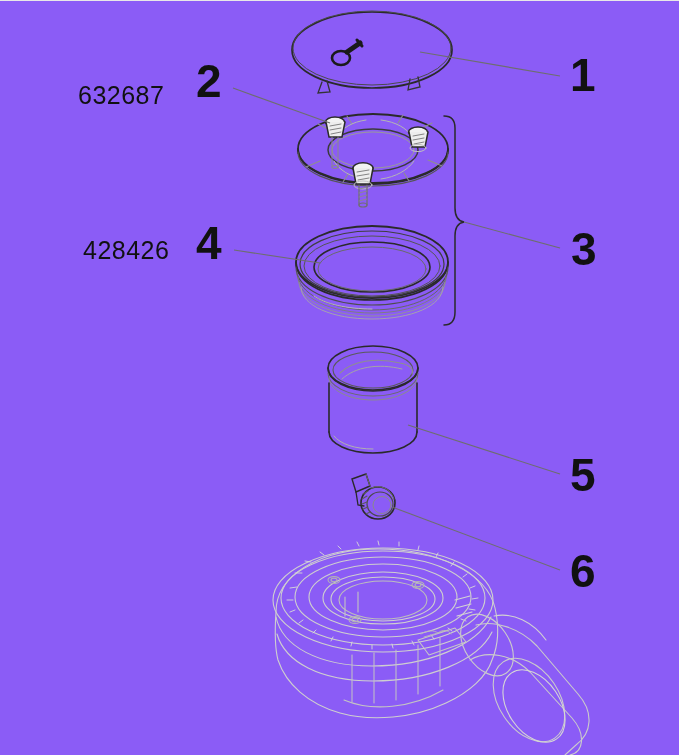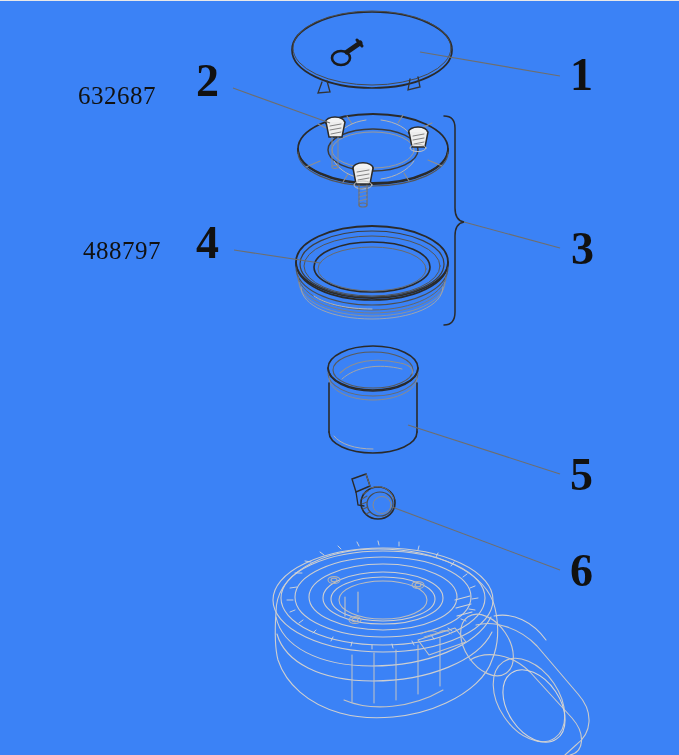--- a/index.html
+++ b/index.html
@@ -4,23 +4,23 @@
 <style>
   html, body {
     margin: 0;
     padding: 0;
     background: #ffffff;
   }
   #diagram-root {
     position: relative;
     width: 679px;
     height: 755px;
-    background: #3b82f6;
+    background: #8b5cf6;
     overflow: hidden;
-    font-family: Liberation Serif, serif;
+    font-family: Liberation Sans, sans-serif;
   }
   #diagram-root::before {
     content: "";
     position: absolute;
     top: 0; left: 0; right: 0;
     height: 1px;
     background: #e8e8e8;
   }
   svg.layer {
     position: absolute;
@@ -247,21 +247,21 @@
       <path d="M234,250 L320,263"></path>
 
       <path d="M408,425 L560,474"></path>
 
       <path d="M392,507 L560,570"></path>
     </g>
   </svg>
 
   <div class="label partno" style="left:78px; top:83px;">632687</div>
 
-  <div class="label partno" style="left:83px; top:238px;">488797</div>
+  <div class="label partno" style="left:83px; top:238px;">428426</div>
 
   <div class="label callout-big" style="left:570px; top:52px;">1</div>
 
   <div class="label callout-big" style="left:196px; top:58px;">2</div>
 
   <div class="label callout-big" style="left:571px; top:226px;">3</div>
 
   <div class="label callout-big" style="left:196px; top:220px;">4</div>
 
   <div class="label callout-big" style="left:570px; top:452px;">5</div>

